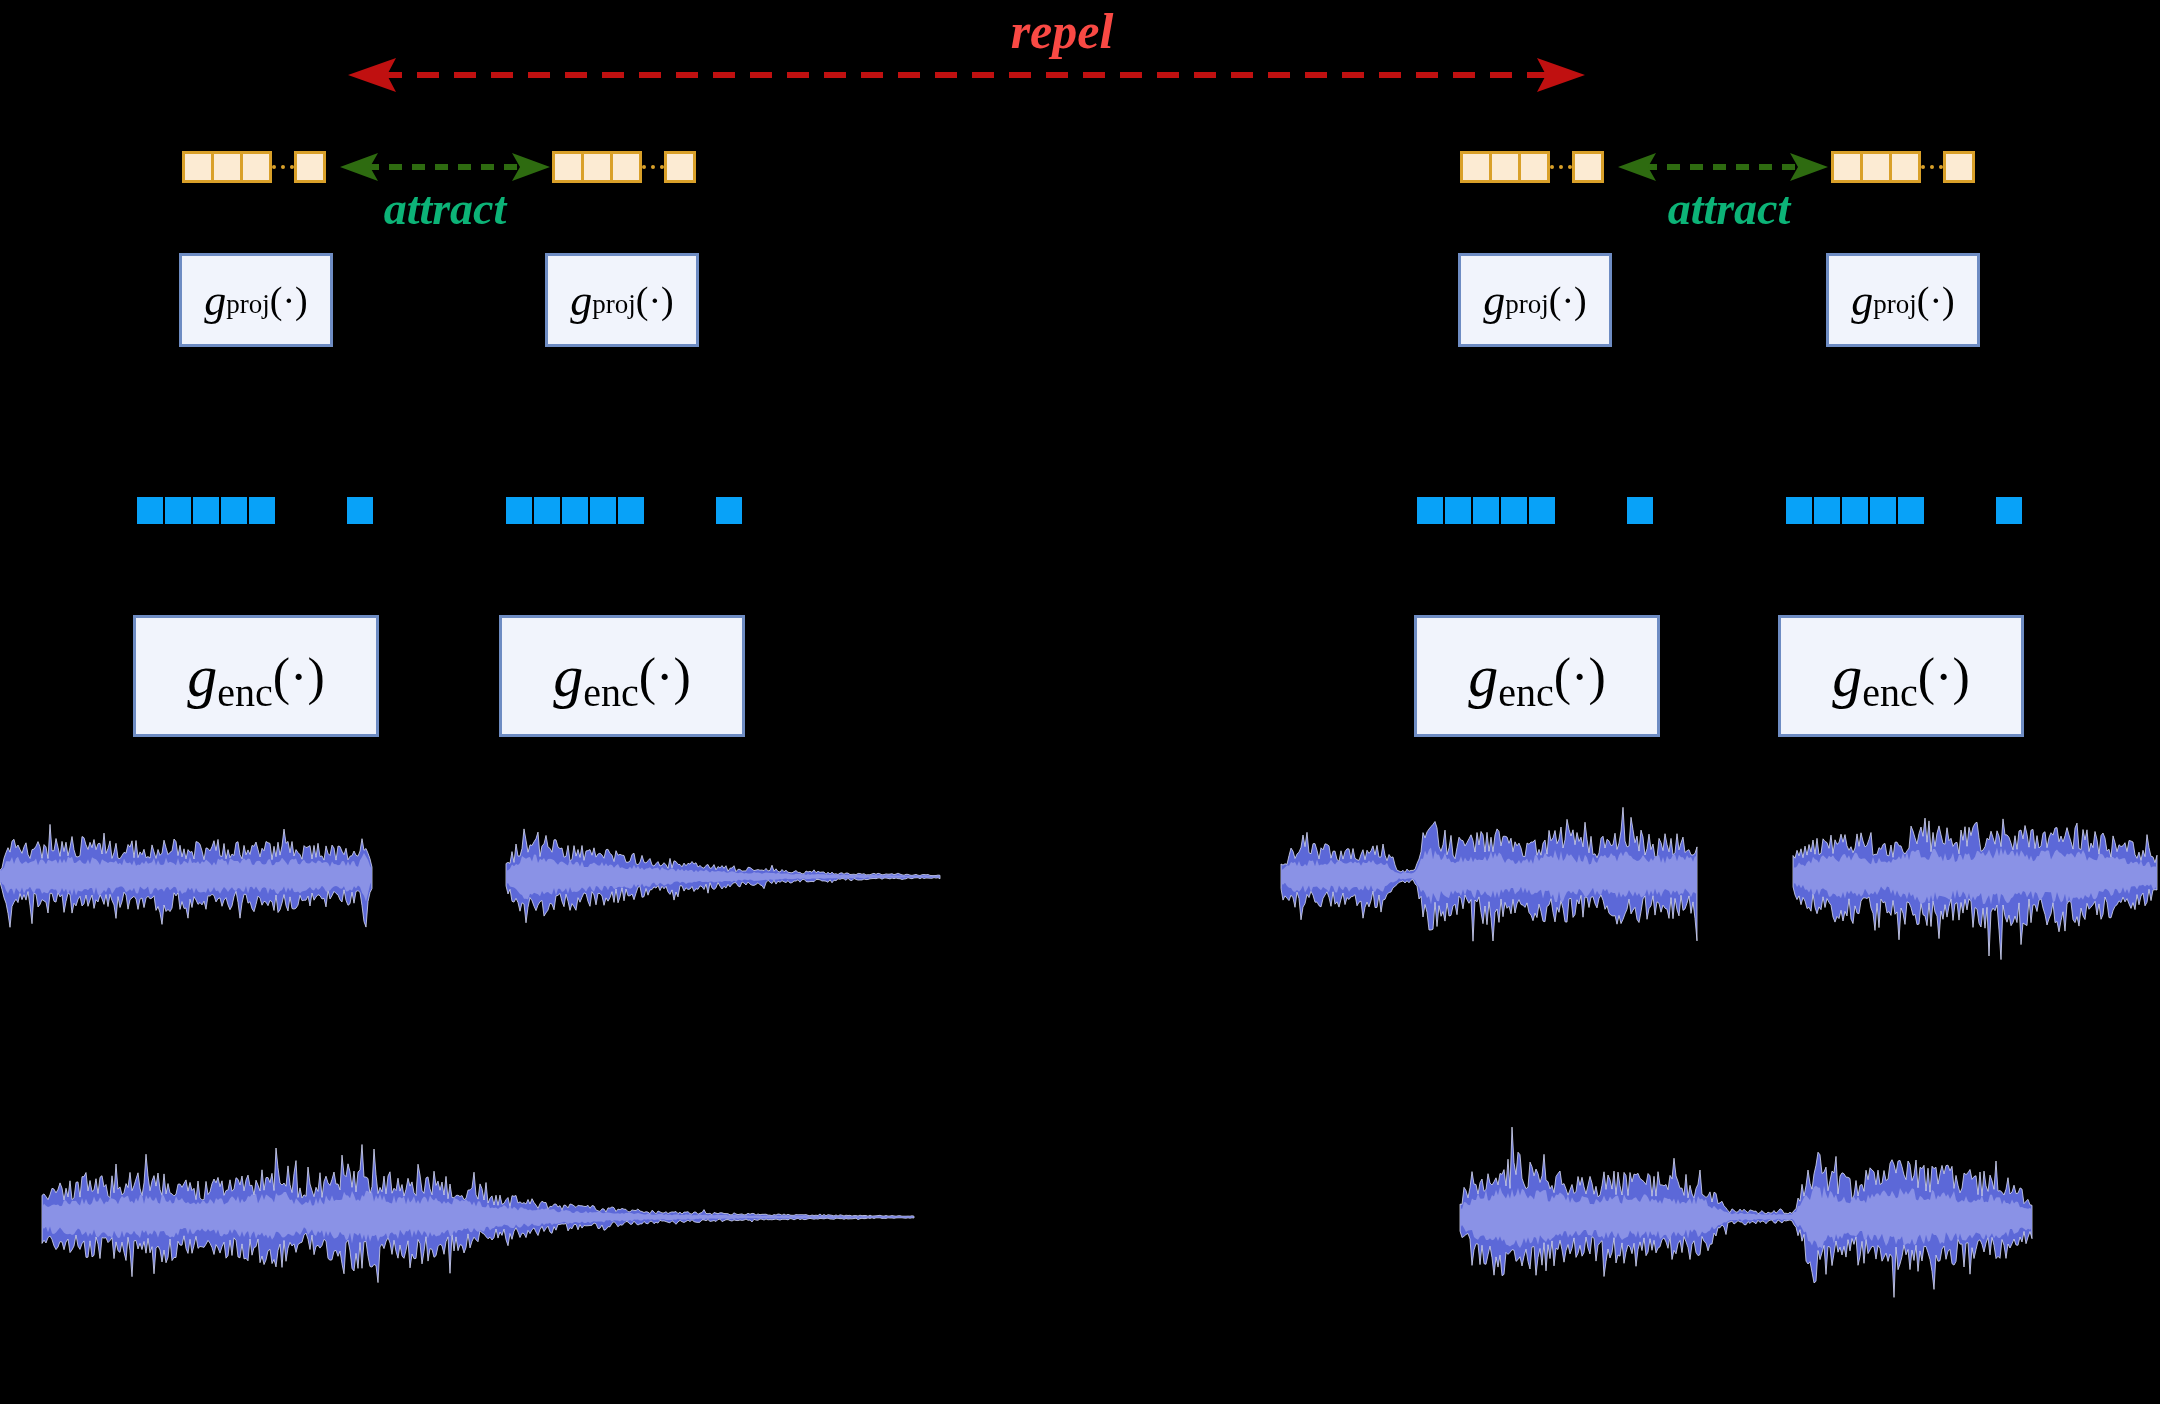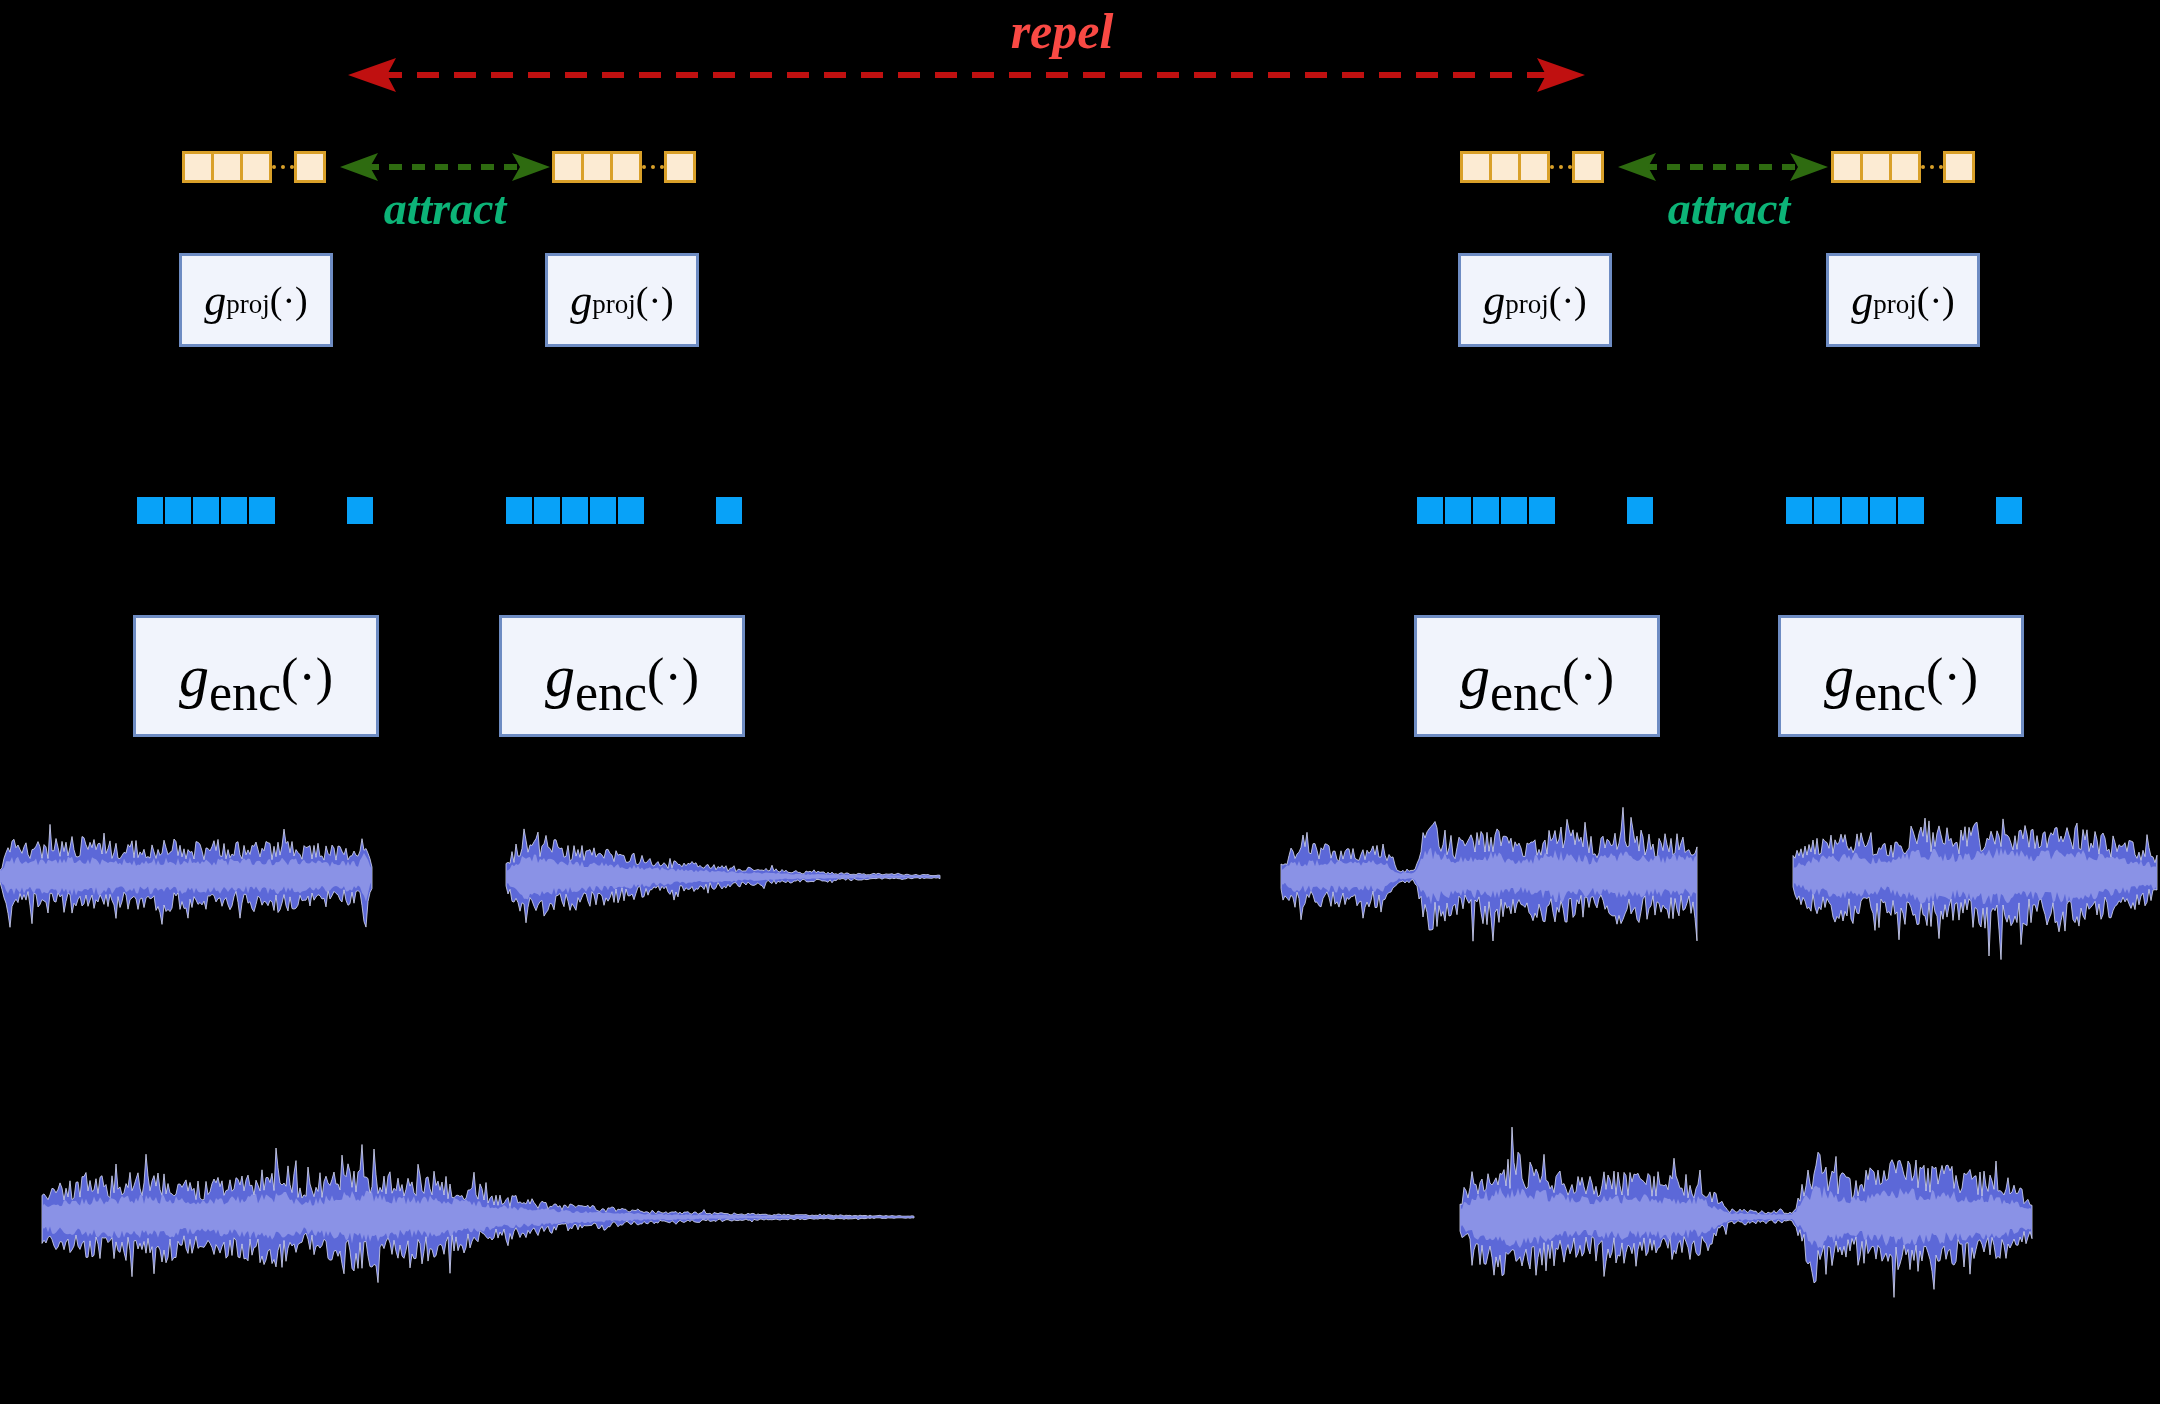--- a/index.html
+++ b/index.html
@@ -12,21 +12,21 @@
   .attract{color:var(--c-green-text);font-size:46px;width:220px;}
   
   .fbox{background:var(--c-box-fill);border:3px solid var(--c-box-border);
         display:flex;align-items:center;justify-content:center;color:#000;box-sizing:border-box;}
   .proj-box{width:154px;height:94px;}
   .enc-box{width:246px;height:122px;}
   .proj-box .fx-g{font-style:italic;font-size:44px;}
   .proj-box .fx-sub{font-size:27px;position:relative;top:4px;}
   .proj-box .fx-par{font-size:38px;}
   .enc-box .fx-g{font-style:italic;font-size:60px;}
-  .enc-box .fx-sub{font-size:52px;position:relative;top:16px;}
+  .enc-box .fx-sub{font-size:40px;position:relative;top:16px;}
   .enc-box .fx-par{font-size:52px;}
   
   .tokpair{display:flex;align-items:center;height:34px;}
   .tok{width:26px;height:26px;background:var(--c-token-fill);border:3px solid var(--c-token-border);}
   .tokblock{display:flex;}
   .tokblock .tok + .tok{margin-left:-3px;}
   .tokdots{width:22px;height:0;border-top:4px dotted var(--c-token-border);margin:0 0;}
   
   .embrow{display:flex;align-items:center;height:28px;}
   .emb{width:26px;height:27px;background:var(--c-blue);}

